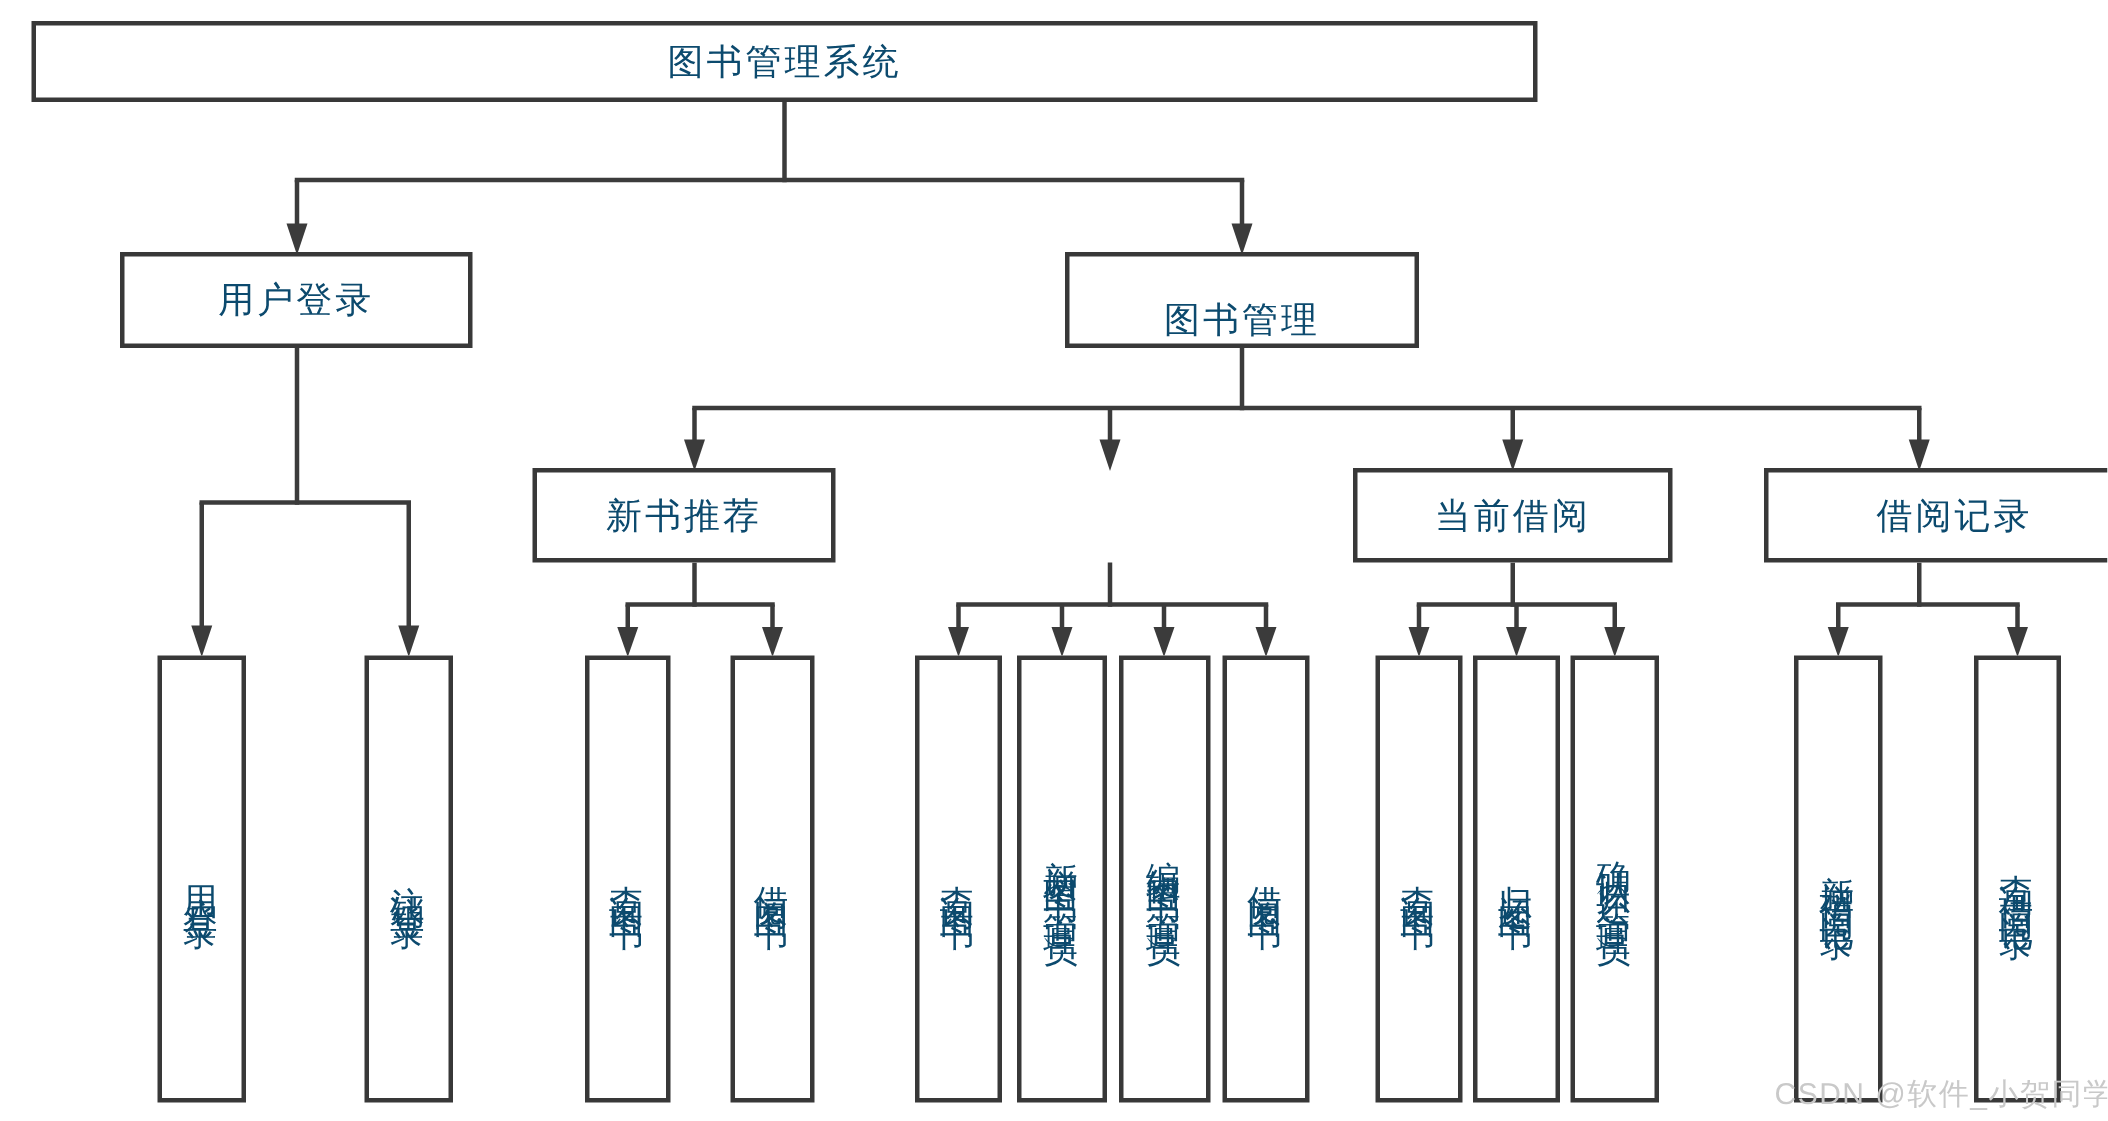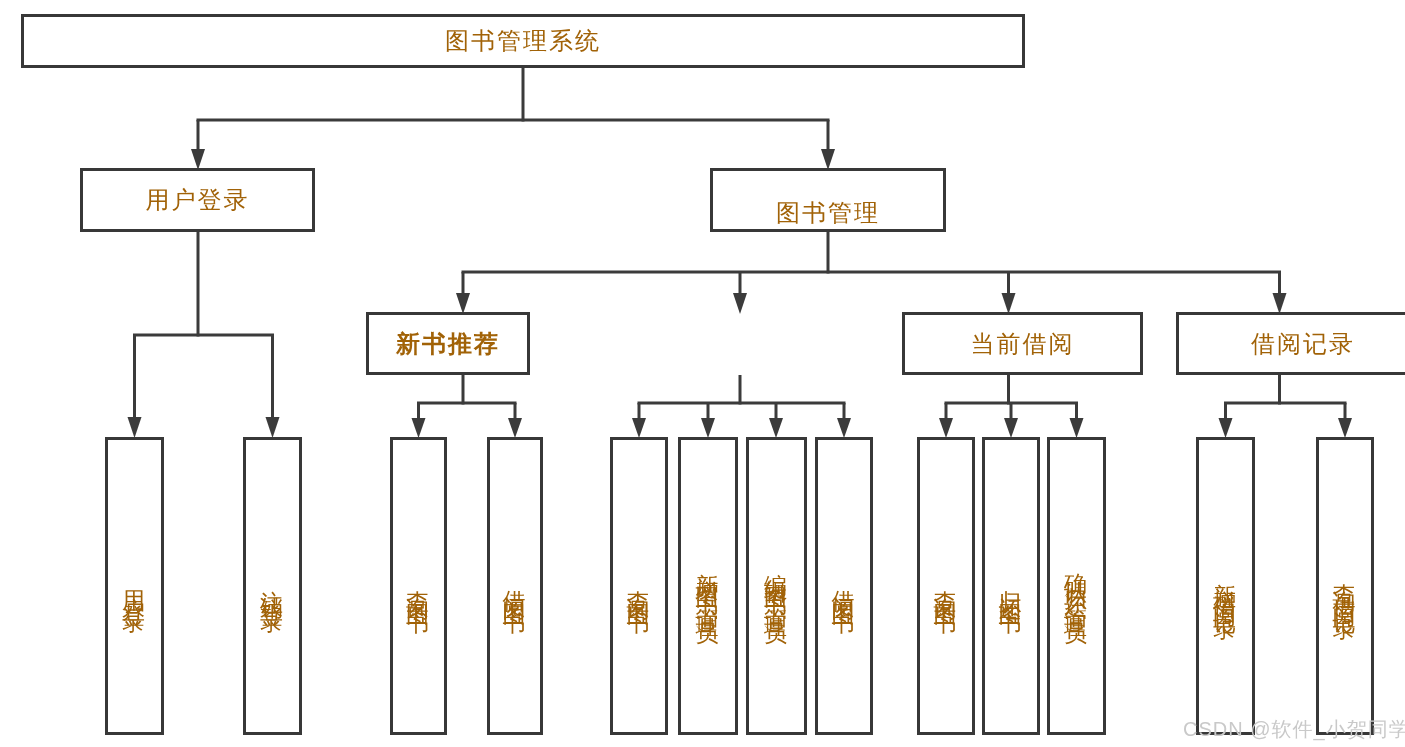--- a/index.html
+++ b/index.html
@@ -6,35 +6,35 @@
   .stage{
     position:relative;width:1405px;height:747px;background:#ffffff;
     font-family:"Liberation Sans",sans-serif;overflow:hidden;
   }
   .connectors{position:absolute;left:0;top:0;width:1405px;height:747px;z-index:1;}
   .connectors line{stroke:#3b3b3b;stroke-width:3;}
   .connectors polygon{fill:#3b3b3b;}
   .node{
     position:absolute;box-sizing:border-box;background:#ffffff;
     border:3px solid #383838;display:flex;align-items:center;justify-content:center;
-    color:#a16207;z-index:2;
+    color:#0c4a6e;z-index:2;
   }
   .hnode{font-size:24px;letter-spacing:2px;}
   .vnode{
     writing-mode:vertical-rl;text-orientation:mixed;
     font-size:23px;letter-spacing:7px;
     top:437px;height:298px;
   }
   .root{left:21px;top:14px;width:1004px;height:54px;}
   .l2a{left:80px;top:168px;width:235px;height:64px;}
   .l2b{left:710px;top:168px;width:236px;height:64px;align-items:flex-end;}
   .l3{top:312px;height:63px;}
-  .l3a{left:366px;width:164px;font-weight:bold;}
+  .l3a{left:355px;width:202px;}
   .l3b{left:632px;width:216px;}
-  .l3c{left:902px;width:241px;}
+  .l3c{left:902px;width:213px;}
   .l3d{left:1176px;width:239px;padding-left:15px;}
   .g1a{left:105px;width:59px;}  .g1b{left:243px;width:59px;}
   .g2a{left:390px;width:57px;}  .g2b{left:487px;width:56px;}
   .g3a{left:610px;width:58px;}  .g3b{left:678px;width:60px;}
   .g3c{left:746px;width:61px;}  .g3d{left:815px;width:58px;}
   .g4a{left:917px;width:58px;}  .g4b{left:982px;width:58px;}
   .g4c{left:1047px;width:59px;}
   .g5a{left:1196px;width:59px;} .g5b{left:1316px;width:58px;}
   .watermark{
     position:absolute;left:1183px;top:716px;z-index:5;

